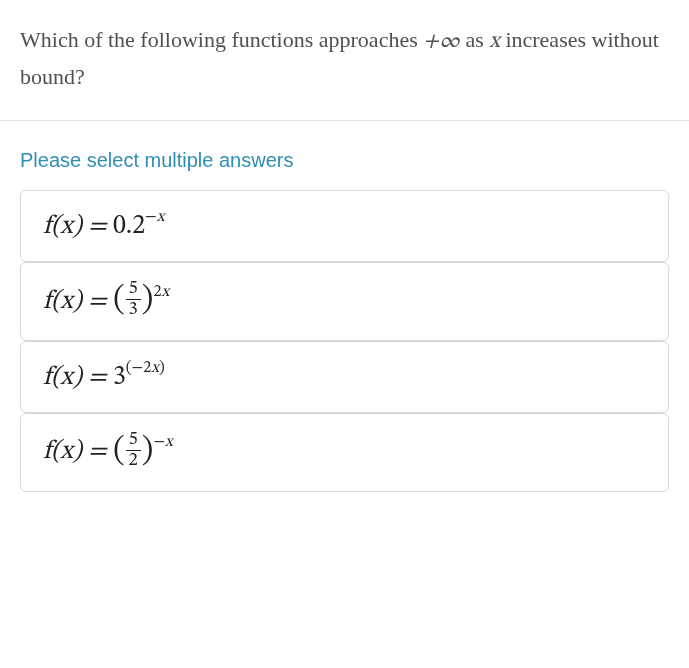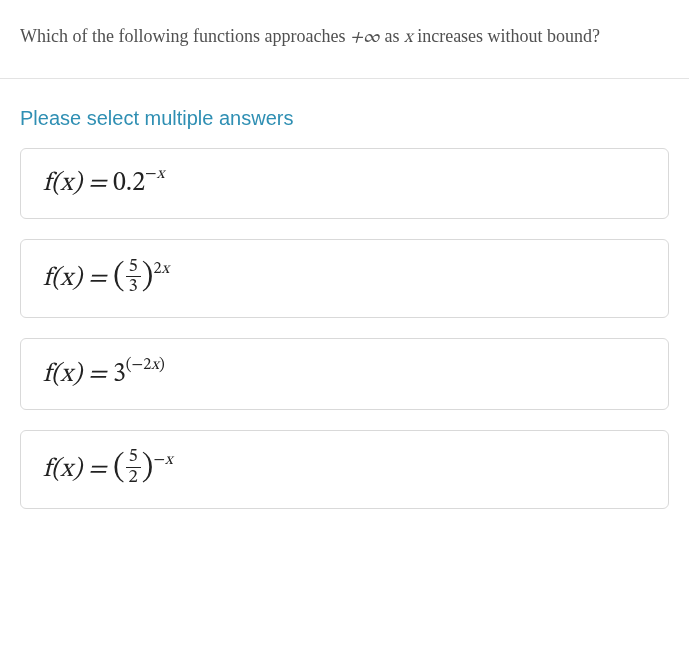--- a/index.html
+++ b/index.html
@@ -6,39 +6,38 @@
   body {
     width: 689px;
     height: 668px;
     font-family: Georgia, 'Times New Roman', serif;
     background: #ffffff;
     color: #4a4a4a;
     overflow: hidden;
   }
   .question-block {
     padding: 22px 20px 26px 20px;
-    font-size: 18px;
+    font-size: 22px;
     line-height: 1.6;
     color: #505050;
     border-bottom: 1px solid #e3e3e3;
   }
   .instruction {
     padding: 28px 20px 18px 20px;
     font-family: -apple-system, "Segoe UI", Arial, sans-serif;
     font-weight: 400;
     font-size: 20px;
   }
   .options {
     padding: 0 20px;
   }
   .option {
     border: 1px solid #d9d9d9;
     border-radius: 6px;
     padding: 18px 22px;
-    margin-bottom: 20px;
     font-size: 26px;
     color: #222;
     cursor: pointer;
     font-family: 'Cambria Math', 'STIX Two Math', 'Times New Roman', serif;
   }
   .math {
     font-style: italic;
     font-family: 'Cambria Math', 'STIX Two Math', 'Times New Roman', serif;
   }
   .upr { font-style: normal; }

